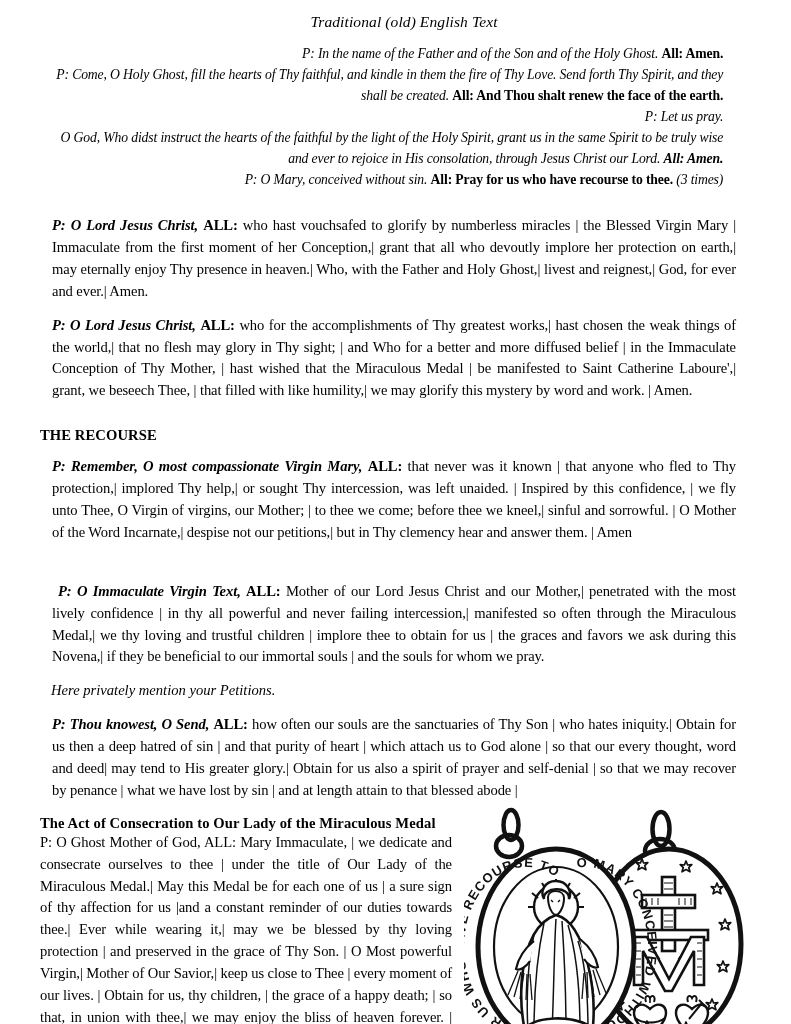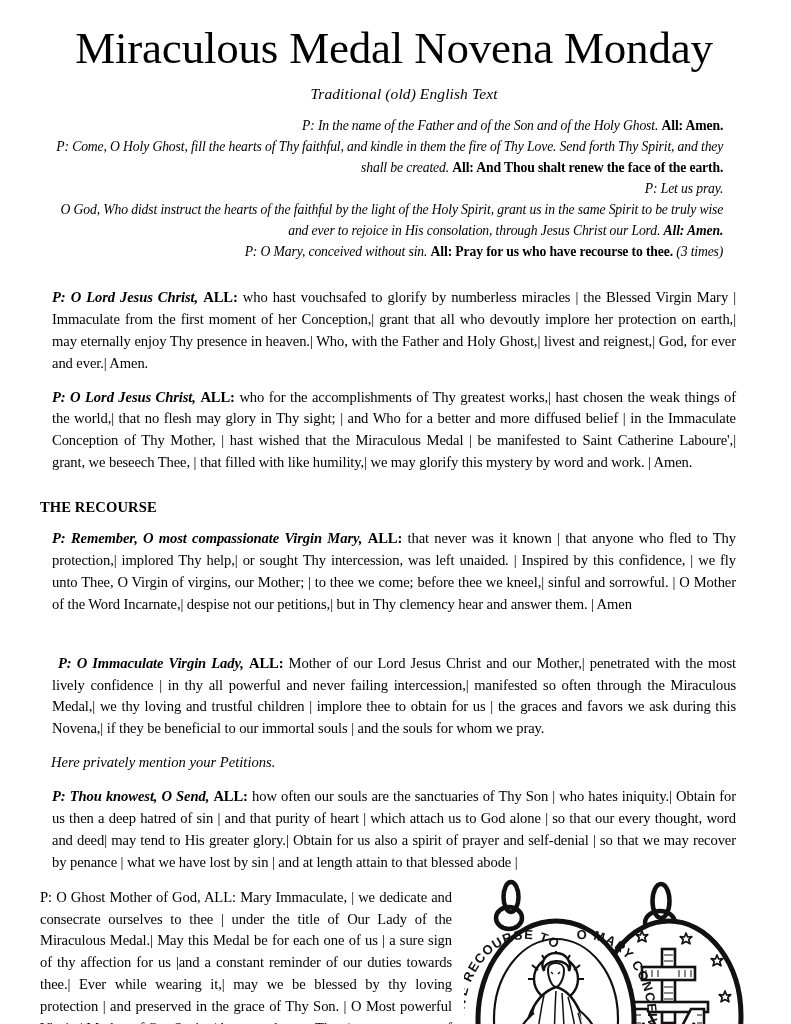--- a/index.html
+++ b/index.html
@@ -132,21 +132,20 @@
     text-align: justify;
     letter-spacing: -0.1px;
   }
   .consec-body p { margin: 0; }
 </style>
 </head>
 <body>
 
 <div class="page">
 
-  <h1 class="doc-title">Miraculous Medal Novena Monday</h1>
   <div class="doc-subtitle">Traditional (old) English Text</div>
 
   <div class="opening">
 
     <p>
       <span class="ital">P: In the name of the Father and of the Son and of the Holy Ghost.</span>
       <span class="bold">All: Amen.</span>
     </p>
 
     <p>
@@ -190,21 +189,21 @@
   <div class="section-head">THE RECOURSE</div>
   <p class="prayer">
     <span class="lead">P: Remember, O most compassionate Virgin Mary,</span>
     <span class="all">ALL:</span>
     <span>that never was it known | that anyone who fled to Thy protection,| implored Thy help,| or sought Thy intercession, was left unaided. | Inspired by  this confidence, | we fly unto Thee, O Virgin of virgins, our Mother; | to thee we come;  before thee we  kneel,| sinful and sorrowful. | O Mother of the Word Incarnate,| despise not our petitions,| but in Thy clemency hear and answer them. | Amen</span>
   </p>
 
   <div class="gap-lg"></div>
 
   <p class="prayer indent-first">
-    <span class="lead">P: O Immaculate Virgin Lady,</span>
+    <span class="lead">P: O Immaculate Virgin Text,</span>
     <span class="all">ALL:</span>
     <span>Mother of our Lord Jesus Christ and our Mother,| penetrated with the most lively confidence | in thy all powerful and never failing intercession,| manifested so often through the Miraculous Medal,| we thy loving and trustful children | implore thee to obtain for us | the graces and favors we ask during this Novena,| if they be beneficial to our immortal souls | and the souls for whom we  pray.</span>
   </p>
   <p class="petitions-line">Here privately mention your Petitions.</p>
 
   <p class="prayer">
     <span class="lead">P: Thou knowest, O Send,</span>
     <span class="all">ALL:</span>
     <span>how often our souls are the sanctuaries of Thy Son | who hates iniquity.|  Obtain for us then a deep hatred of sin | and that purity of heart | which attach us to God alone | so that our every thought, word and deed| may tend to His greater glory.|  Obtain for us also a spirit of prayer and self-denial | so that we may recover by penance | what we have lost by sin | and at length attain to that blessed abode |</span>
   </p>
@@ -376,20 +375,21 @@
             <path d="M70,234 C84,228 104,228 118,234" stroke="#111" stroke-width="1.8" fill="none"></path>
           </g>
 
           <g>
             <text x="92" y="238" text-anchor="middle" fill="#111" font-family="'Liberation Sans', sans-serif" font-size="15" font-weight="bold" letter-spacing="1.5">1830</text>
           </g>
         </g>
       </svg>
     </div>
 
+    <div class="section-head">The Act of Consecration to Our Lady of the Miraculous Medal</div>
 
     <div class="consec-body">
       <p>
         <span class="lead">P: O Ghost Mother of God,</span>
         <span class="all">ALL:</span>
         <span>Mary Immaculate, | we dedicate and consecrate ourselves to thee | under the title of Our Lady of the Miraculous Medal.|  May this Medal be for each one of us | a sure sign of thy affection for us   |and a constant reminder of our duties towards thee.|  Ever while wearing it,| may we be blessed by thy loving protection | and preserved in the grace of Thy Son. | O Most powerful Virgin,| Mother of Our Savior,| keep us close to Thee | every moment of our lives. | Obtain for us, thy children, | the grace of a happy death; |  so that, in union with thee,| we may enjoy the bliss of heaven forever.  | Amen.</span>
       </p>
 
     </div>
 

